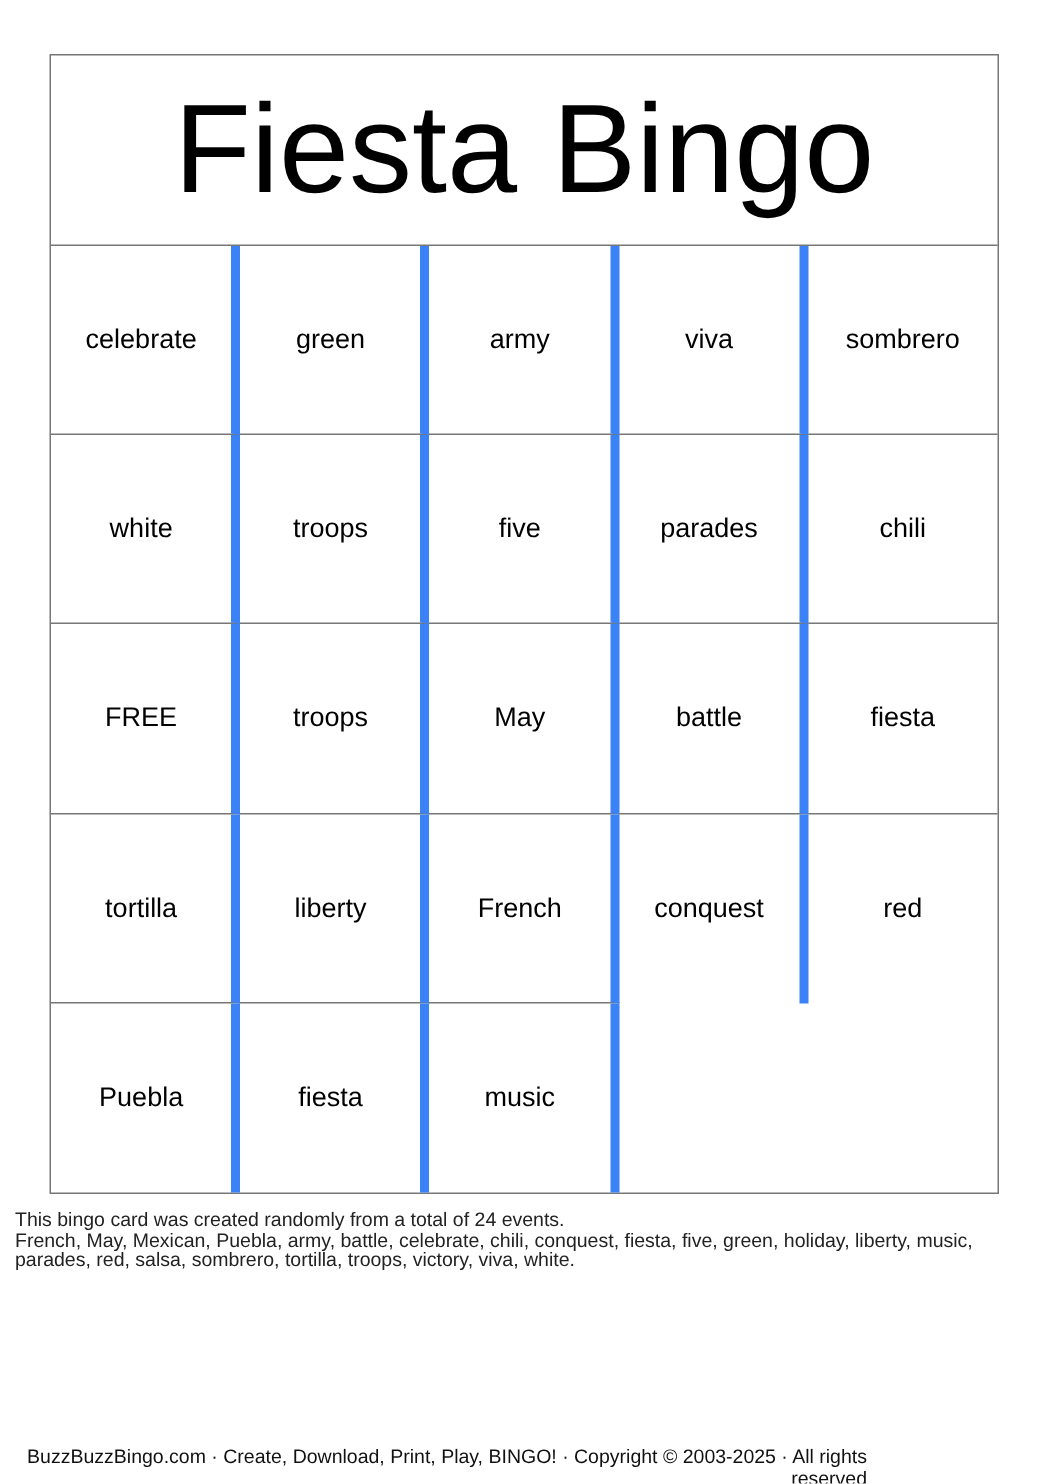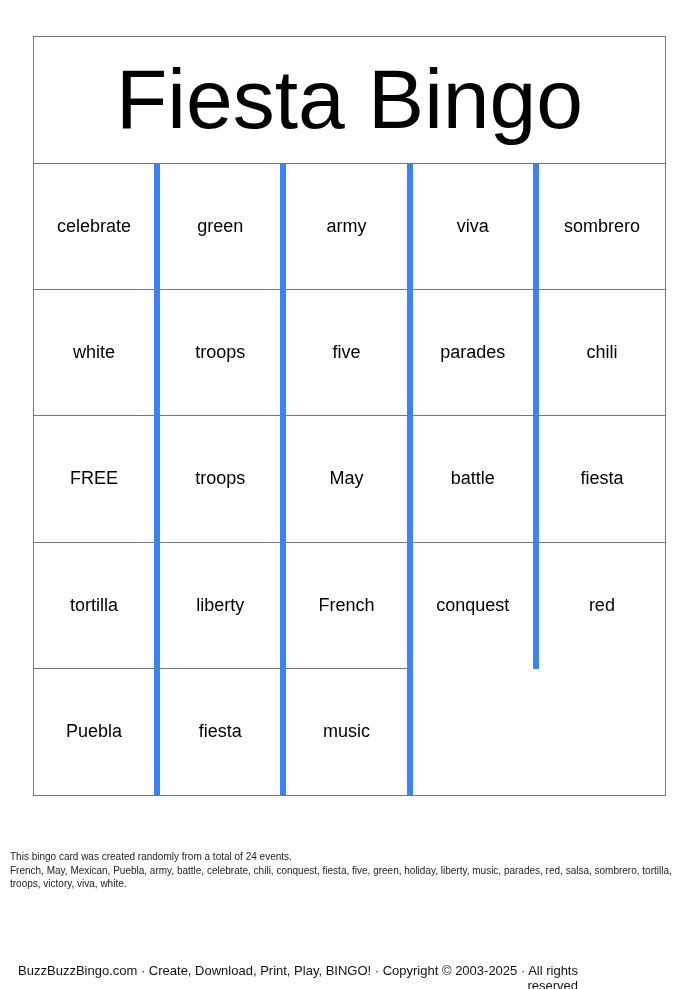--- a/index.html
+++ b/index.html
@@ -3,21 +3,21 @@
 <meta charset="utf-8">
 <style>
   html, body { margin: 0; padding: 0; background: #ffffff; }
   body { width: 699px; height: 989px; position: relative; font-family: "Liberation Sans", sans-serif; color: #000; overflow: hidden; }
   .card { position: absolute; left: 33px; top: 36px; width: 633px; height: 760px; border: 1px solid #777; box-sizing: border-box; }
   .title { height: 127px; border-bottom: 1px solid #777; box-sizing: border-box; display: flex; align-items: center; justify-content: center; font-size: 84px; line-height: 1; padding-bottom: 2px; }
   .grid { display: grid; grid-template-columns: repeat(5, 1fr); grid-template-rows: repeat(5, 1fr); height: 631px; }
   .cell { border-right: 6px solid #3b82f6; border-bottom: 1px solid #777; display: flex; align-items: center; justify-content: center; font-size: 18px; box-sizing: border-box; }
   .cell:nth-child(5n) { border-right: none; }
   .cell:nth-last-child(-n+5) { border-bottom: none; }
-  .note { position: absolute; left: 10px; top: 806px; width: 680px; font-size: 10px; line-height: 13.5px; color: #222; margin-top: 44px; }
+  .note { position: absolute; left: 10px; top: 806px; width: 680px; font-size: 13px; line-height: 13.5px; color: #222; }
   .footer { position: absolute; left: 0; top: 963px; width: 578px; text-align: right; font-size: 13px; color: #111; }
 </style>
 </head>
 <body>
 
 <div class="card">
   <div class="title">Fiesta Bingo</div>
   <div class="grid">
     <div class="cell">celebrate</div>
     <div class="cell">green</div>

